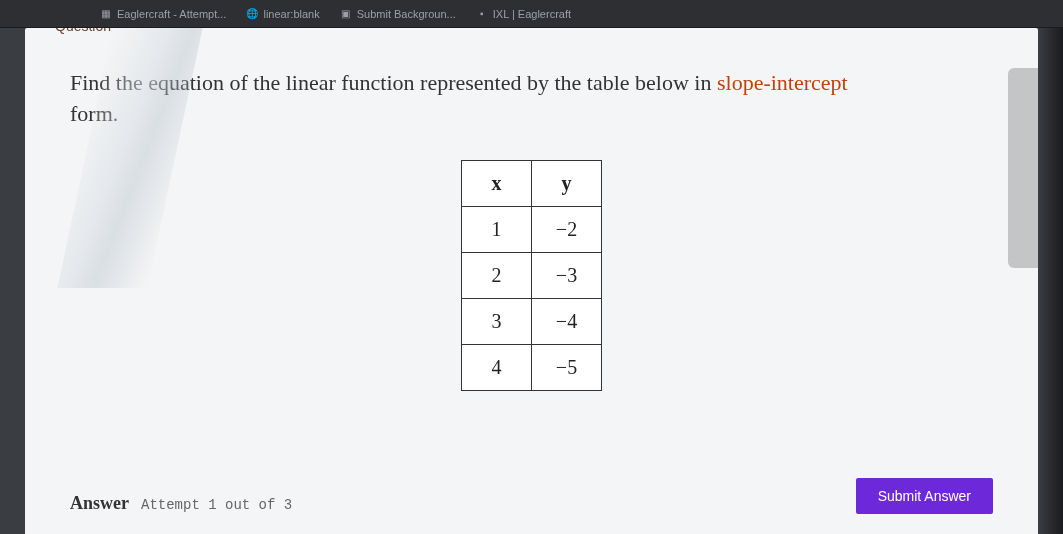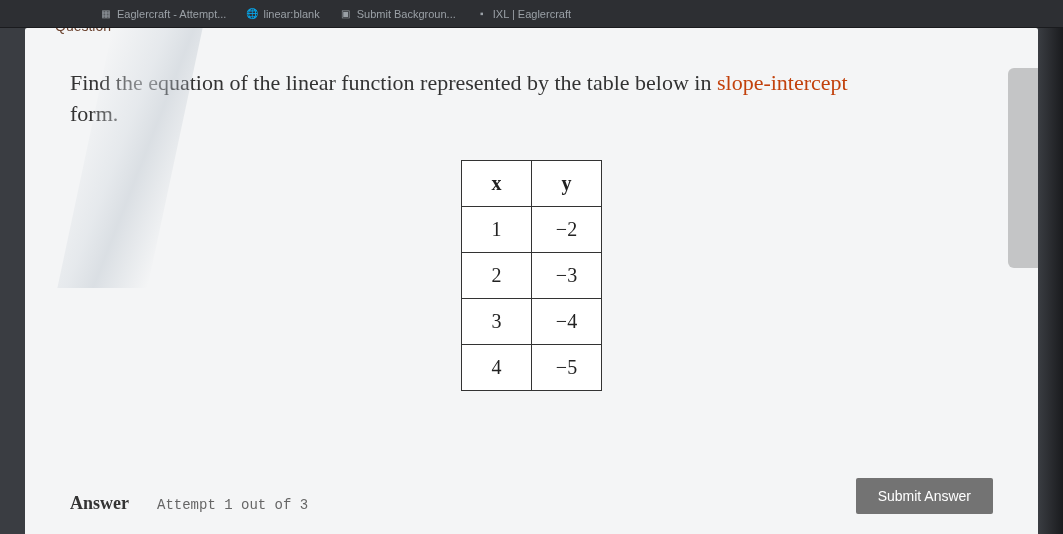--- a/index.html
+++ b/index.html
@@ -89,34 +89,34 @@
     bottom: 20px;
     left: 45px;
     right: 45px;
     display: flex;
     align-items: flex-end;
     justify-content: space-between;
   }
   .answer-label-group {
     display: flex;
     align-items: baseline;
-    gap: 28px;
+    gap: 12px;
   }
   .answer-label {
     font-size: 18px;
     font-weight: bold;
     color: #333;
   }
   .attempt-text {
     font-size: 14px;
     color: #666;
     font-family: Liberation Mono, monospace;
   }
   .submit-btn {
-    background: #737373;
+    background: #6d28d9;
     color: #fff;
     border: none;
     padding: 10px 22px;
     font-size: 14px;
     font-family: Arial, sans-serif;
     border-radius: 2px;
     cursor: pointer;
   }
   .glare {
     position: absolute;

